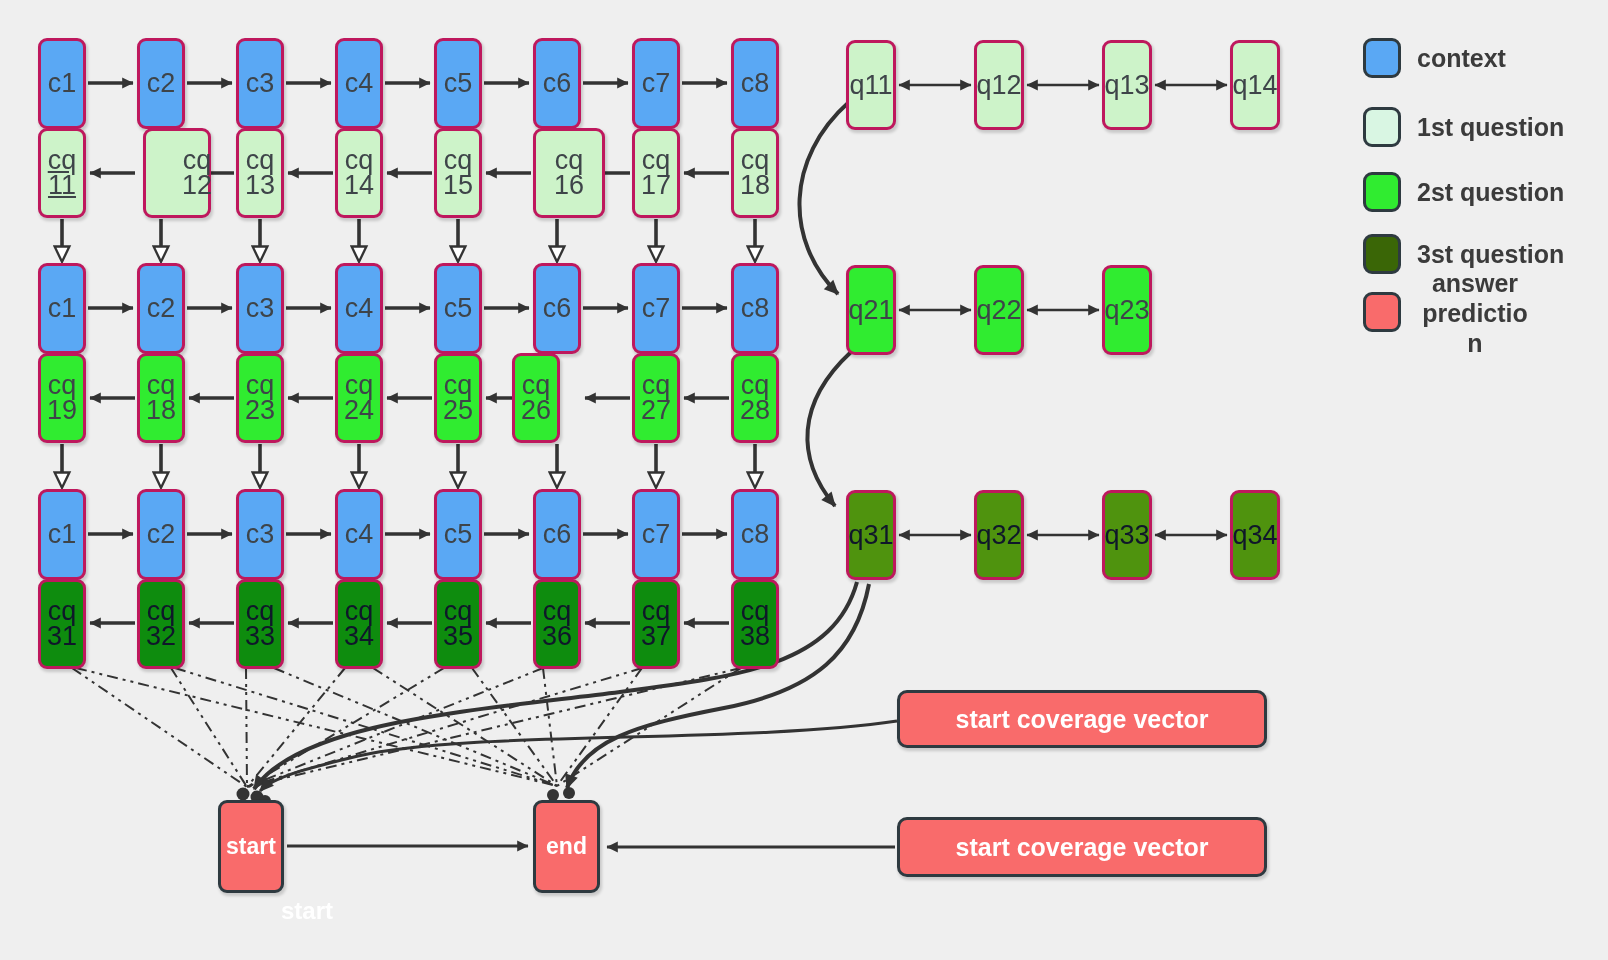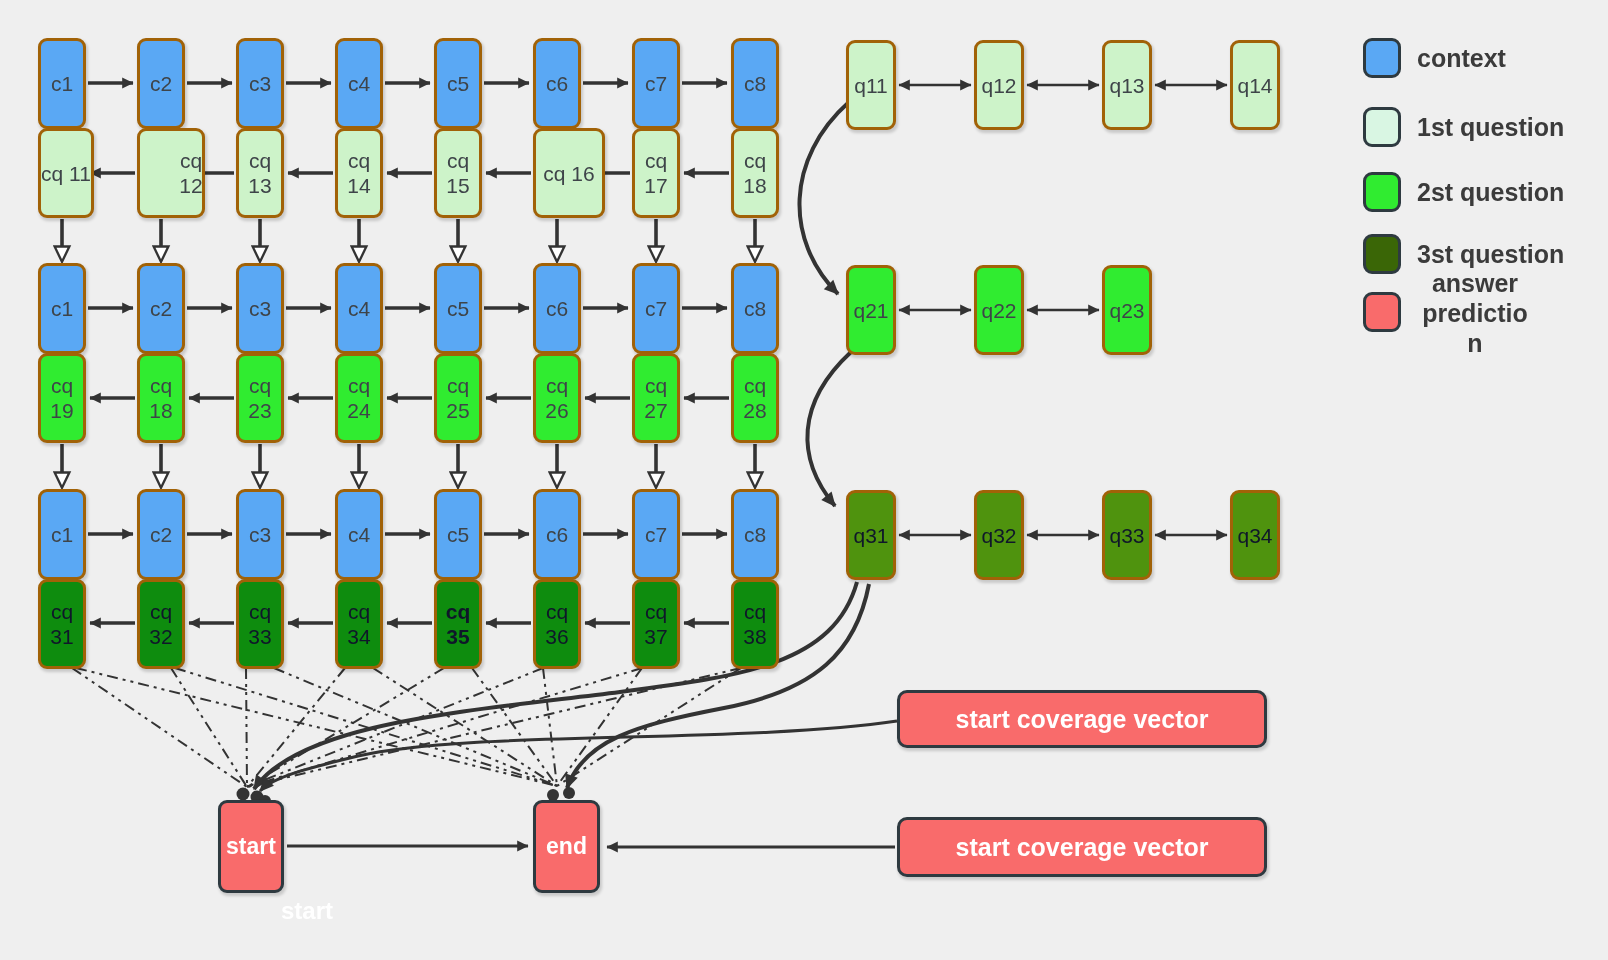--- a/index.html
+++ b/index.html
@@ -1,23 +1,23 @@
 <!DOCTYPE html>
 <html><head>
 <meta charset="utf-8">
 <style>
   html,body{margin:0;padding:0;}
   body{font-family:"Liberation Sans","DejaVu Sans",sans-serif;background:#e4e4e4;}
   .canvas{position:relative;width:1608px;height:960px;background:#EFEFEF;overflow:hidden;}
   #wires{position:absolute;left:0;top:0;width:1608px;height:960px;}
   .block{
     position:absolute;box-sizing:border-box;
-    border:3px solid #a16207;border-radius:9px;
+    border:3px solid #be185d;border-radius:9px;
     display:flex;align-items:center;justify-content:center;text-align:center;
-    font-size:21px;line-height:25px;color:#3E4449;
+    font-size:27px;line-height:25px;color:#3E4449;
     box-shadow:1.5px 2.5px 3px rgba(0,0,0,0.16);
   }
   .block.darktext{color:#0f172a;}
   .node{
     position:absolute;box-sizing:border-box;border:3px solid #2E3A40;border-radius:9px;
     display:flex;align-items:center;justify-content:center;
     color:#ffffff;font-weight:bold;font-size:23px;
     box-shadow:1.5px 2.5px 3px rgba(0,0,0,0.16);
   }
   .cov{
@@ -172,57 +172,57 @@
     </svg>
   <div id="blocks">
       <div class="block" style="left:38px;top:38px;width:48px;height:91px;background:#5AA8F4;">c1</div>
       <div class="block" style="left:137px;top:38px;width:48px;height:91px;background:#5AA8F4;">c2</div>
       <div class="block" style="left:236px;top:38px;width:48px;height:91px;background:#5AA8F4;">c3</div>
       <div class="block" style="left:335px;top:38px;width:48px;height:91px;background:#5AA8F4;">c4</div>
       <div class="block" style="left:434px;top:38px;width:48px;height:91px;background:#5AA8F4;">c5</div>
       <div class="block" style="left:533px;top:38px;width:48px;height:91px;background:#5AA8F4;">c6</div>
       <div class="block" style="left:632px;top:38px;width:48px;height:91px;background:#5AA8F4;">c7</div>
       <div class="block" style="left:731px;top:38px;width:48px;height:91px;background:#5AA8F4;">c8</div>
-      <div class="block" style="left:38px;top:128px;width:56px;height:90px;background:#CDF3C9;">cq 11</div>
-      <div class="block" style="left:137px;top:128px;width:68px;height:90px;background:#CDF3C9;padding-left:40px;">cq 12</div>
+      <div class="block" style="left:38px;top:128px;width:48px;height:90px;background:#CDF3C9;text-decoration:underline;">cq 11</div>
+      <div class="block" style="left:143px;top:128px;width:68px;height:90px;background:#CDF3C9;padding-left:40px;">cq 12</div>
       <div class="block" style="left:236px;top:128px;width:48px;height:90px;background:#CDF3C9;">cq 13</div>
       <div class="block" style="left:335px;top:128px;width:48px;height:90px;background:#CDF3C9;">cq 14</div>
       <div class="block" style="left:434px;top:128px;width:48px;height:90px;background:#CDF3C9;">cq 15</div>
       <div class="block" style="left:533px;top:128px;width:72px;height:90px;background:#CDF3C9;">cq 16</div>
       <div class="block" style="left:632px;top:128px;width:48px;height:90px;background:#CDF3C9;">cq 17</div>
       <div class="block" style="left:731px;top:128px;width:48px;height:90px;background:#CDF3C9;">cq 18</div>
       <div class="block" style="left:38px;top:263px;width:48px;height:91px;background:#5AA8F4;">c1</div>
       <div class="block" style="left:137px;top:263px;width:48px;height:91px;background:#5AA8F4;">c2</div>
       <div class="block" style="left:236px;top:263px;width:48px;height:91px;background:#5AA8F4;">c3</div>
       <div class="block" style="left:335px;top:263px;width:48px;height:91px;background:#5AA8F4;">c4</div>
       <div class="block" style="left:434px;top:263px;width:48px;height:91px;background:#5AA8F4;">c5</div>
       <div class="block" style="left:533px;top:263px;width:48px;height:91px;background:#5AA8F4;">c6</div>
       <div class="block" style="left:632px;top:263px;width:48px;height:91px;background:#5AA8F4;">c7</div>
       <div class="block" style="left:731px;top:263px;width:48px;height:91px;background:#5AA8F4;">c8</div>
       <div class="block" style="left:38px;top:353px;width:48px;height:90px;background:#30EC30;">cq 19</div>
       <div class="block" style="left:137px;top:353px;width:48px;height:90px;background:#30EC30;">cq 18</div>
       <div class="block" style="left:236px;top:353px;width:48px;height:90px;background:#30EC30;">cq 23</div>
       <div class="block" style="left:335px;top:353px;width:48px;height:90px;background:#30EC30;">cq 24</div>
       <div class="block" style="left:434px;top:353px;width:48px;height:90px;background:#30EC30;">cq 25</div>
-      <div class="block" style="left:533px;top:353px;width:48px;height:90px;background:#30EC30;">cq 26</div>
+      <div class="block" style="left:512px;top:353px;width:48px;height:90px;background:#30EC30;">cq 26</div>
       <div class="block" style="left:632px;top:353px;width:48px;height:90px;background:#30EC30;">cq 27</div>
       <div class="block" style="left:731px;top:353px;width:48px;height:90px;background:#30EC30;">cq 28</div>
       <div class="block" style="left:38px;top:489px;width:48px;height:91px;background:#5AA8F4;">c1</div>
       <div class="block" style="left:137px;top:489px;width:48px;height:91px;background:#5AA8F4;">c2</div>
       <div class="block" style="left:236px;top:489px;width:48px;height:91px;background:#5AA8F4;">c3</div>
       <div class="block" style="left:335px;top:489px;width:48px;height:91px;background:#5AA8F4;">c4</div>
       <div class="block" style="left:434px;top:489px;width:48px;height:91px;background:#5AA8F4;">c5</div>
       <div class="block" style="left:533px;top:489px;width:48px;height:91px;background:#5AA8F4;">c6</div>
       <div class="block" style="left:632px;top:489px;width:48px;height:91px;background:#5AA8F4;">c7</div>
       <div class="block" style="left:731px;top:489px;width:48px;height:91px;background:#5AA8F4;">c8</div>
       <div class="block darktext" style="left:38px;top:579px;width:48px;height:90px;background:#0E8C0E;">cq 31</div>
       <div class="block darktext" style="left:137px;top:579px;width:48px;height:90px;background:#0E8C0E;">cq 32</div>
       <div class="block darktext" style="left:236px;top:579px;width:48px;height:90px;background:#0E8C0E;">cq 33</div>
       <div class="block darktext" style="left:335px;top:579px;width:48px;height:90px;background:#0E8C0E;">cq 34</div>
-      <div class="block darktext" style="left:434px;top:579px;width:48px;height:90px;background:#0E8C0E;font-weight:bold;">cq 35</div>
+      <div class="block darktext" style="left:434px;top:579px;width:48px;height:90px;background:#0E8C0E;">cq 35</div>
       <div class="block darktext" style="left:533px;top:579px;width:48px;height:90px;background:#0E8C0E;">cq 36</div>
       <div class="block darktext" style="left:632px;top:579px;width:48px;height:90px;background:#0E8C0E;">cq 37</div>
       <div class="block darktext" style="left:731px;top:579px;width:48px;height:90px;background:#0E8C0E;">cq 38</div>
       <div class="block" style="left:846px;top:40px;width:50px;height:90px;background:#CDF3C9;">q11</div>
       <div class="block" style="left:974px;top:40px;width:50px;height:90px;background:#CDF3C9;">q12</div>
       <div class="block" style="left:1102px;top:40px;width:50px;height:90px;background:#CDF3C9;">q13</div>
       <div class="block" style="left:1230px;top:40px;width:50px;height:90px;background:#CDF3C9;">q14</div>
       <div class="block" style="left:846px;top:265px;width:50px;height:90px;background:#30EC30;">q21</div>
       <div class="block" style="left:974px;top:265px;width:50px;height:90px;background:#30EC30;">q22</div>
       <div class="block" style="left:1102px;top:265px;width:50px;height:90px;background:#30EC30;">q23</div>

